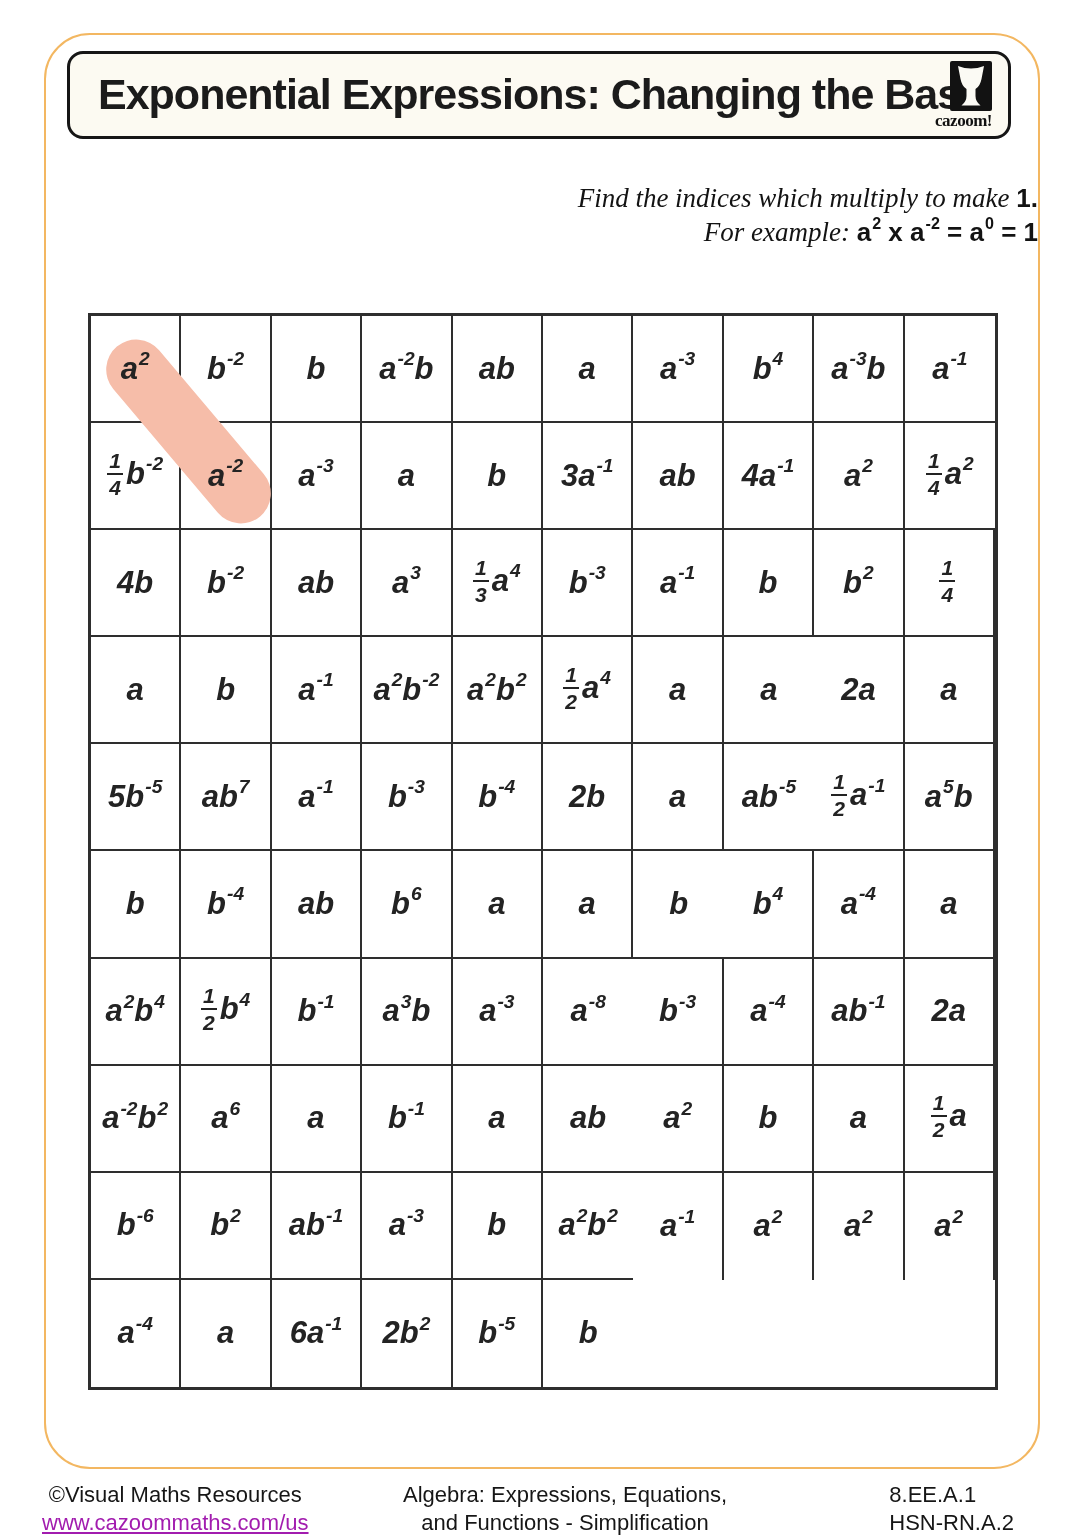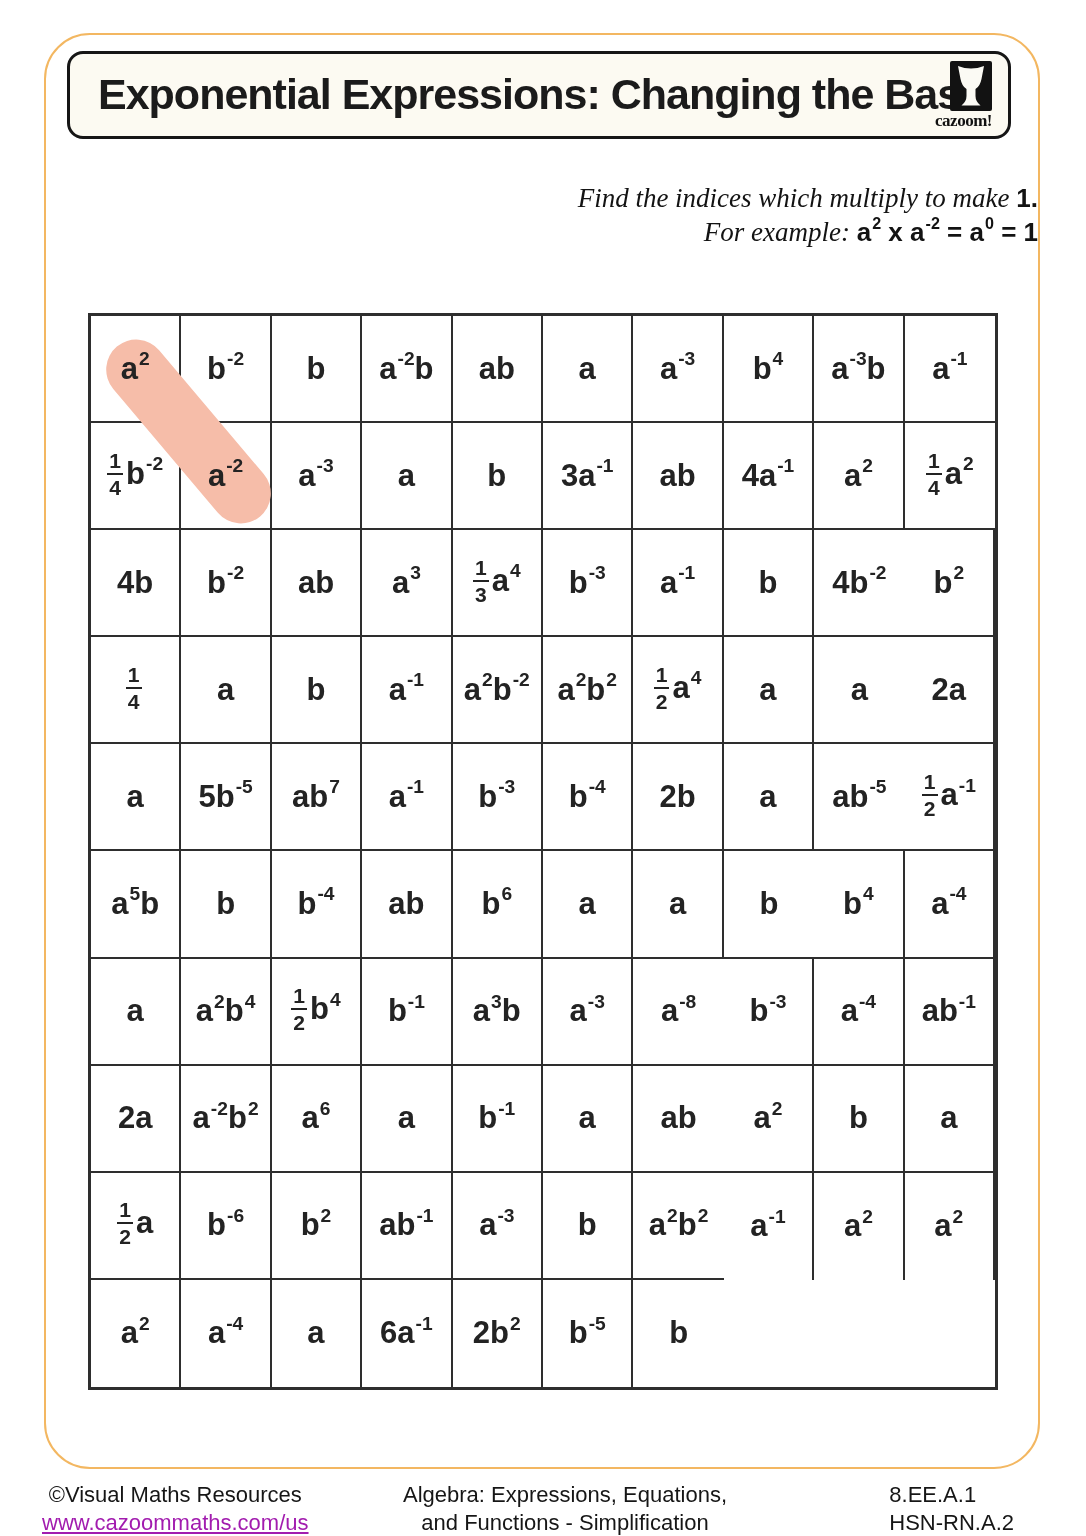--- a/index.html
+++ b/index.html
@@ -22,21 +22,21 @@
   .instructions{position:absolute;left:0;right:0;top:146px;text-align:right;}
   .instructions p{margin:0;line-height:34px;font-family:"Liberation Serif",serif;
                   font-style:italic;font-size:27px;color:#131313;}
   .instructions .sans{font-family:"Liberation Sans",sans-serif;font-style:normal;
                       font-weight:bold;font-size:26px;white-space:pre;}
   
   .grid-wrap{position:absolute;left:42px;top:278px;width:904px;height:1071px;
              border:3px solid #2e2e2e;}
   .grid-wrap svg.hl{position:absolute;left:0;top:0;width:100%;height:100%;z-index:1;}
   .grid{position:relative;display:grid;width:100%;height:100%;
-        grid-template-columns:repeat(10,1fr);grid-template-rows:repeat(10,1fr);}
+        grid-template-columns:repeat(10,1fr);grid-template-rows:repeat(10,1fr);font-style:italic;}
   .cell{border-right:2px solid #2e2e2e;border-bottom:2px solid #2e2e2e;
         display:flex;align-items:center;justify-content:center;
         font-weight:bold;font-size:31px;color:#232323;}
   .cell.lc{border-right:none;}
   .cell.lr{border-bottom:none;}
   .ex{position:relative;z-index:2;white-space:pre;}
   sup{font-size:0.62em;line-height:0;position:relative;top:-0.12em;margin-left:1px;
       vertical-align:super;}
   .frac{display:inline-flex;flex-direction:column;align-items:center;line-height:1;
         font-size:0.68em;vertical-align:middle;margin-right:3px;position:relative;top:-2px;}
@@ -155,23 +155,20 @@
           </div>
           <div class="cell">
             <span class="ex">b<sup>-3</sup></span>
           </div>
           <div class="cell">
             <span class="ex">a<sup>-1</sup></span>
           </div>
           <div class="cell">
             <span class="ex">b</span>
           </div>
-          <div class="cell lc">
-            <span class="ex">4b<sup>-2</sup></span>
-          </div>
           <div class="cell">
             <span class="ex">b<sup>2</sup></span>
           </div>
           <div class="cell">
             <span class="ex"><span class="frac"><span class="n">1</span><span class="d">4</span></span></span>
           </div>
           <div class="cell">
             <span class="ex">a</span>
           </div>
           <div class="cell">

